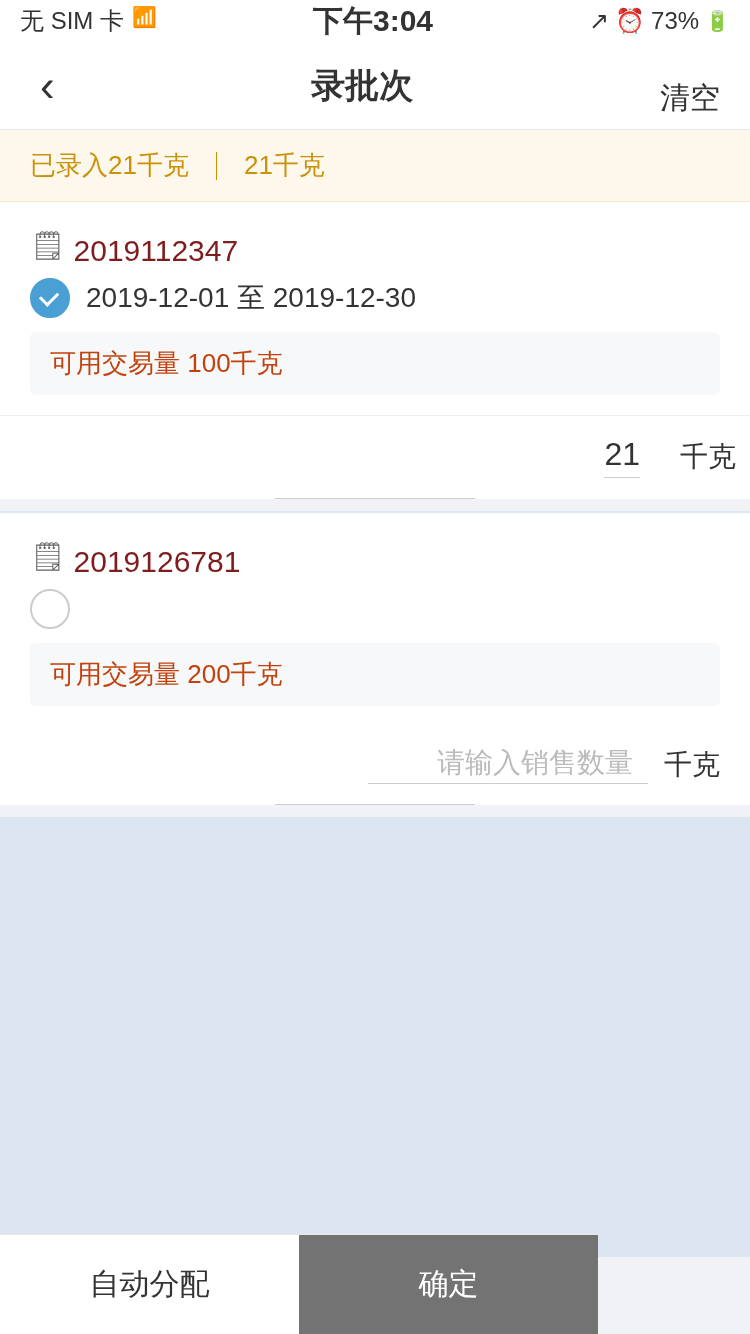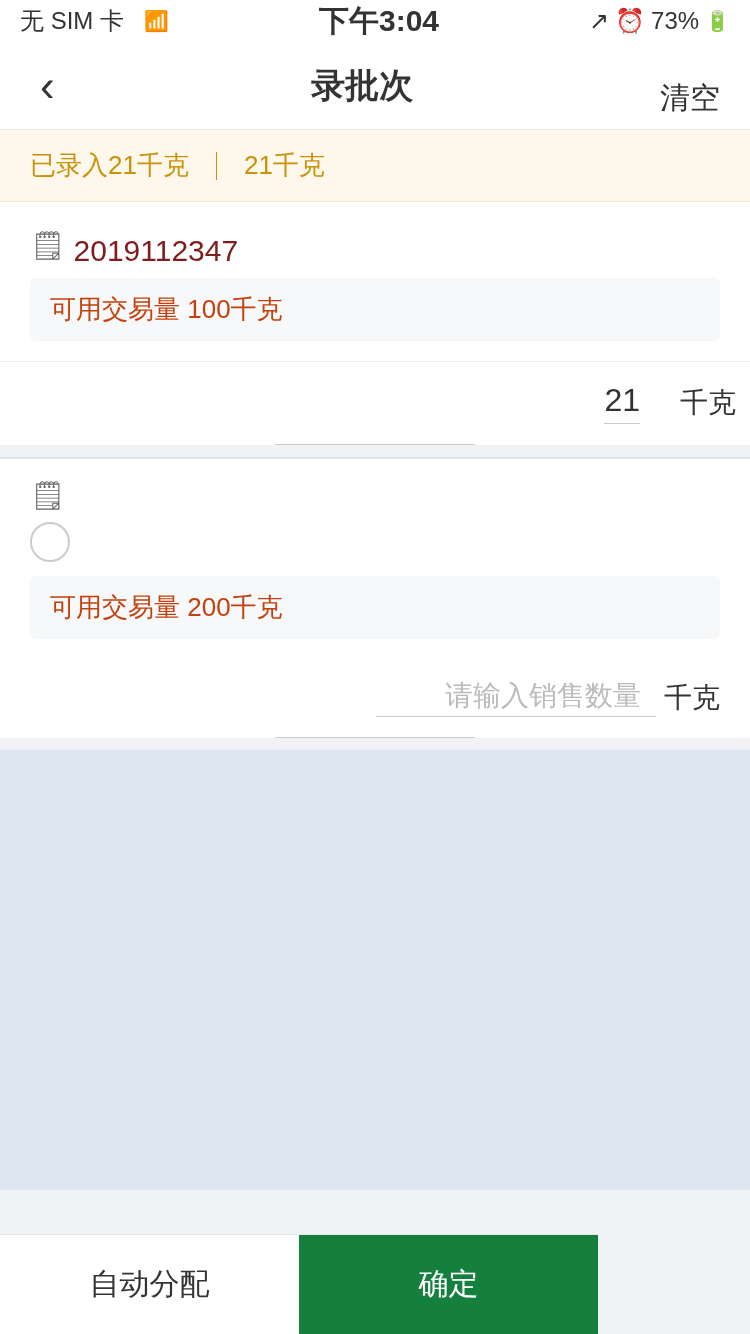--- a/index.html
+++ b/index.html
@@ -18,21 +18,21 @@
       width: 750px;
       height: 42px;
       background: #fff;
       display: flex;
       align-items: center;
       justify-content: space-between;
       padding: 0 20px;
       font-size: 24px;
       color: #333;
     }
-    .status-left { display: flex; align-items: center; gap: 20px; }
+    .status-left { display: flex; gap: 8px; }
     .status-center { font-size: 30px; font-weight: 600; }
     .status-right { display: flex; align-items: center; gap: 6px; font-size: 24px; }
 
     
     .nav-bar {
       width: 750px;
       height: 88px;
       background: #fff;
       display: flex;
       align-items: center;
@@ -180,21 +180,21 @@
       background: #dce6f5;
     }
 
     
     .input-row {
       background: #fff;
       padding: 20px 30px;
       display: flex;
       align-items: center;
       justify-content: flex-end;
-      gap: 8px;
+      gap: 16px;
     }
     .qty-input {
       border: none;
       border-bottom: 1px solid #ccc;
       font-size: 28px;
       color: #999;
       text-align: right;
       width: 280px;
       padding-bottom: 4px;
       outline: none;
@@ -236,21 +236,21 @@
       background: #fff;
       cursor: pointer;
     }
     .btn-confirm {
       flex: 1;
       display: flex;
       align-items: center;
       justify-content: center;
       font-size: 30px;
       color: #fff;
-      background: #15803d;
+      background: #737373;
       cursor: pointer;
     }
 
     .wifi-icon {
       display: inline-block;
       font-size: 20px;
     }
   </style>
 </head>
 <body>
@@ -280,37 +280,42 @@
   <div class="summary-divider"></div>
   <span class="summary-item">21千克</span>
 </div>
 
 <div class="batch-card">
   <div class="batch-card-inner">
     <div class="batch-header">
       <span class="batch-icon">🗒</span>
       <span class="batch-id">2019112347</span>
     </div>
+    <div class="batch-date-row">
+      <div class="batch-radio checked"></div>
+      <span class="batch-date">2019-12-01 至 2019-12-30</span>
+    </div>
     <div class="batch-avail-box">可用交易量 100千克</div>
   </div>
 
   <div class="quantity-row">
     <span class="quantity-value quantity-underline">21</span>
     <span style="width:30px; display:inline-block;"></span>
     <span class="quantity-unit">千克</span>
   </div>
   <div class="separator-line" style="margin: 0 auto 12px auto;"></div>
 </div>
 
 <div class="section-gap"></div>
 
 <div class="batch-card">
   <div class="batch-card-inner">
     <div class="batch-header">
       <span class="batch-icon">🗒</span>
+      <span class="batch-id">2019126781</span>
     </div>
     <div class="batch-date-row">
       <div class="batch-radio"></div>
     </div>
     <div class="batch-avail-box">可用交易量 200千克</div>
   </div>
 
   <div class="input-row">
     <input class="qty-input" type="number" placeholder="请输入销售数量" style="">
     <span class="unit-label">千克</span>

